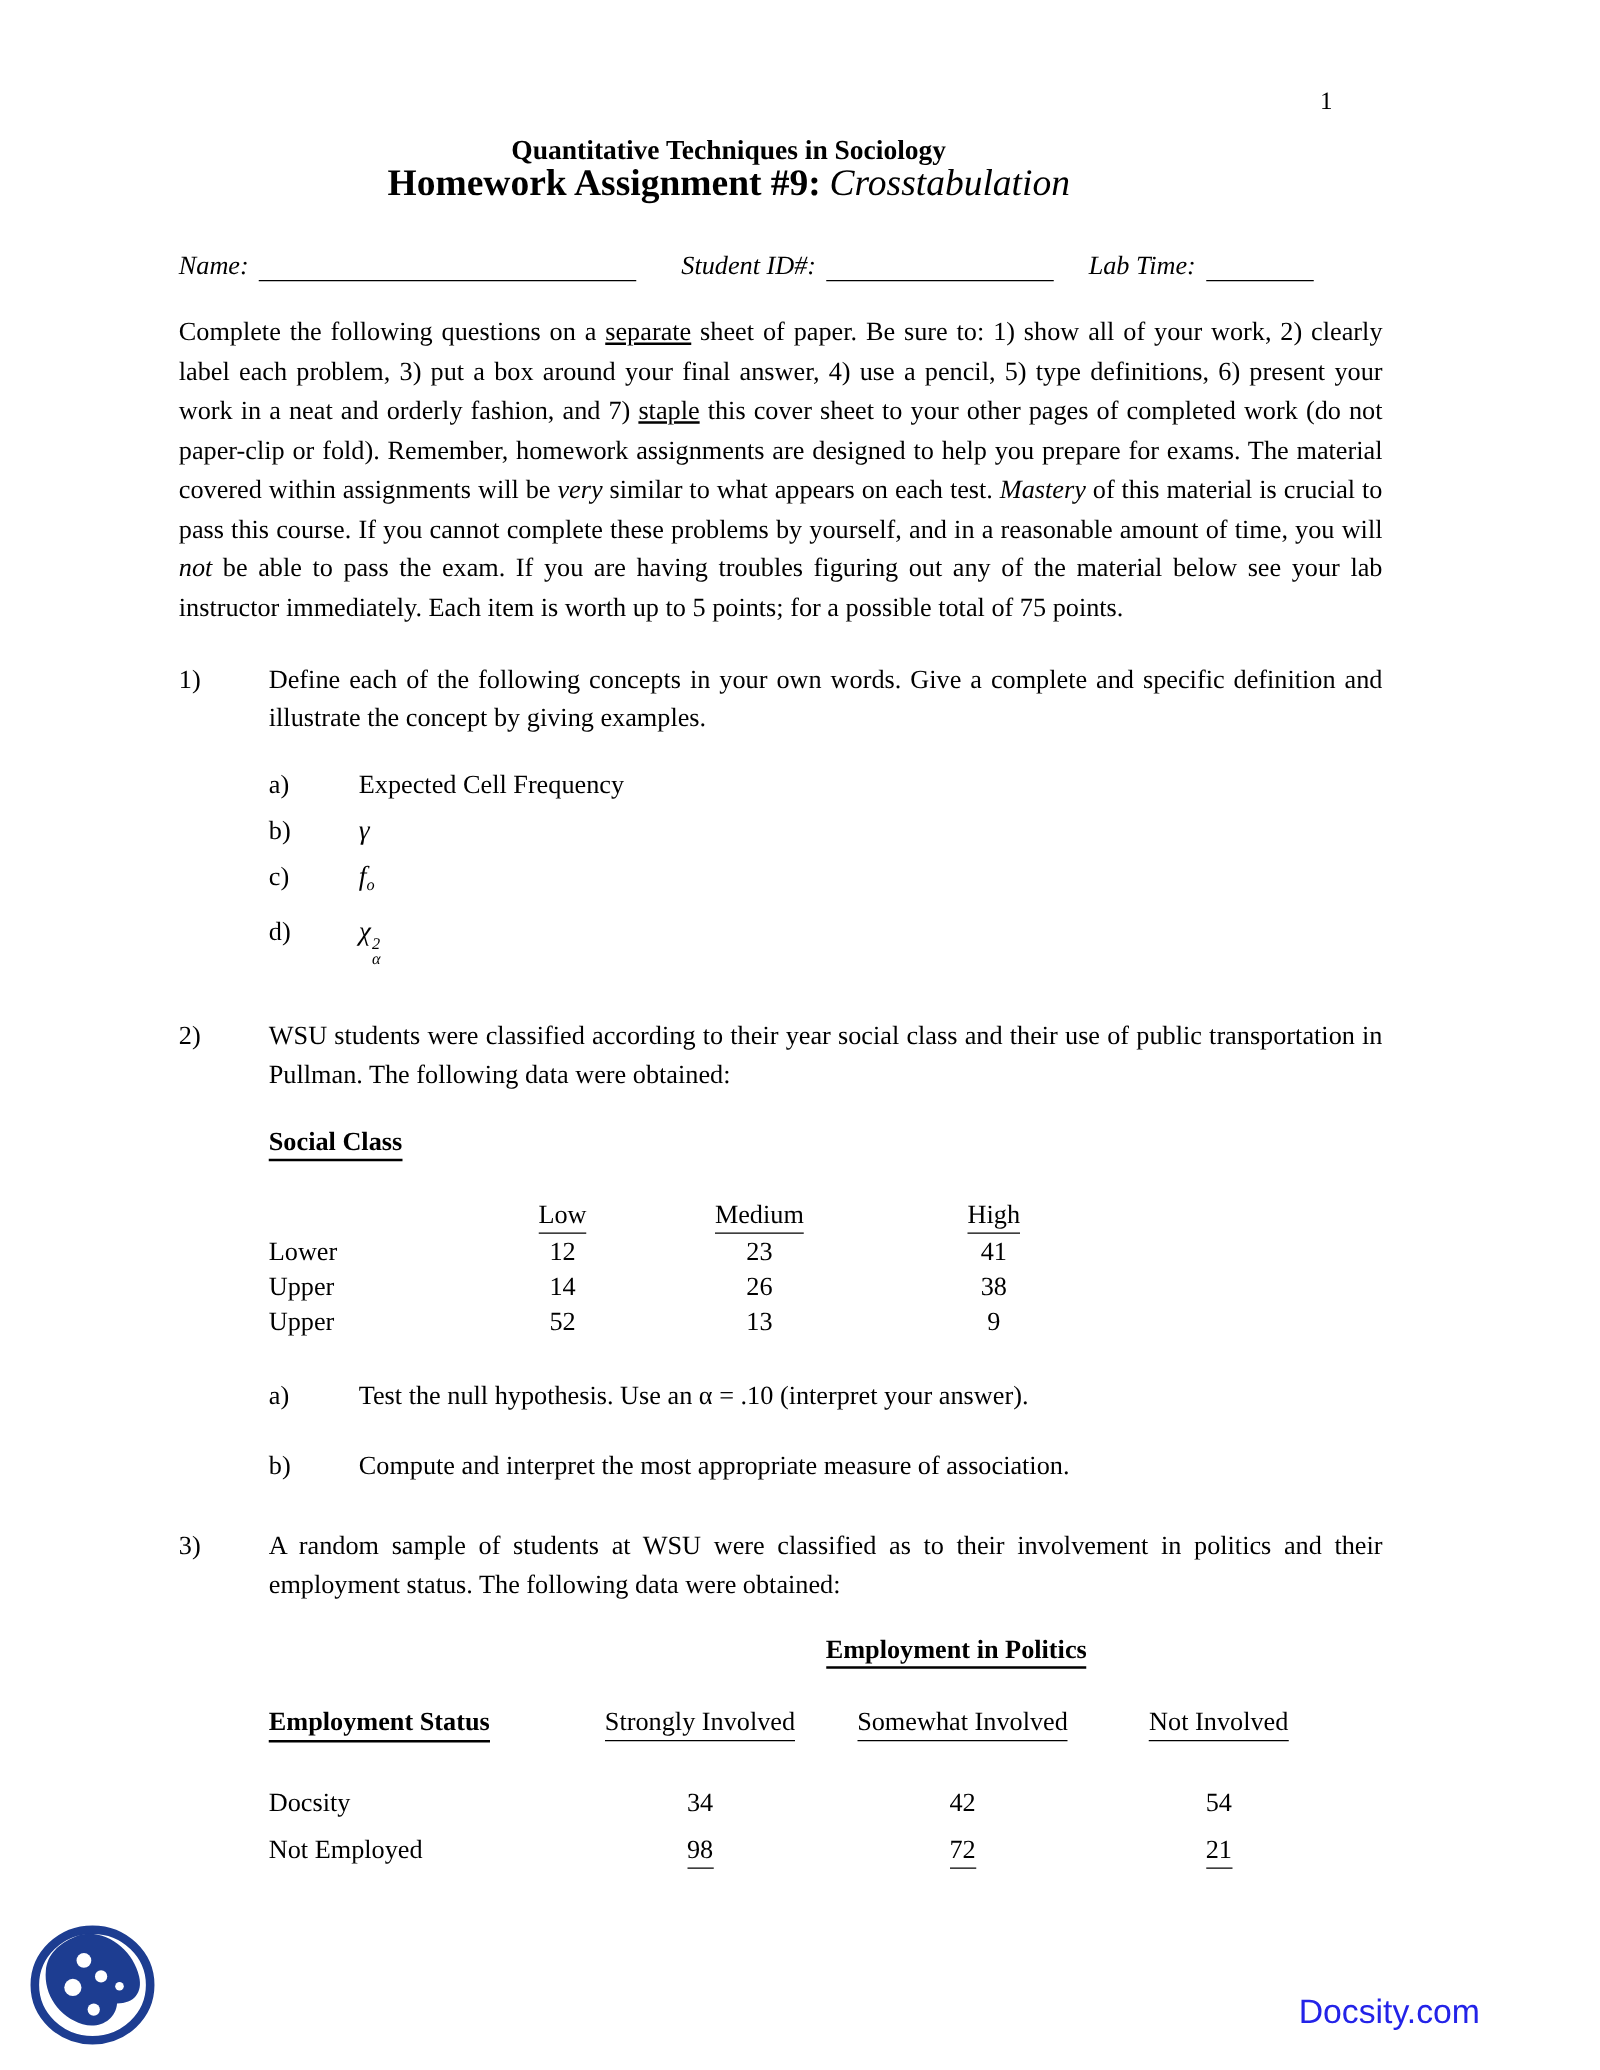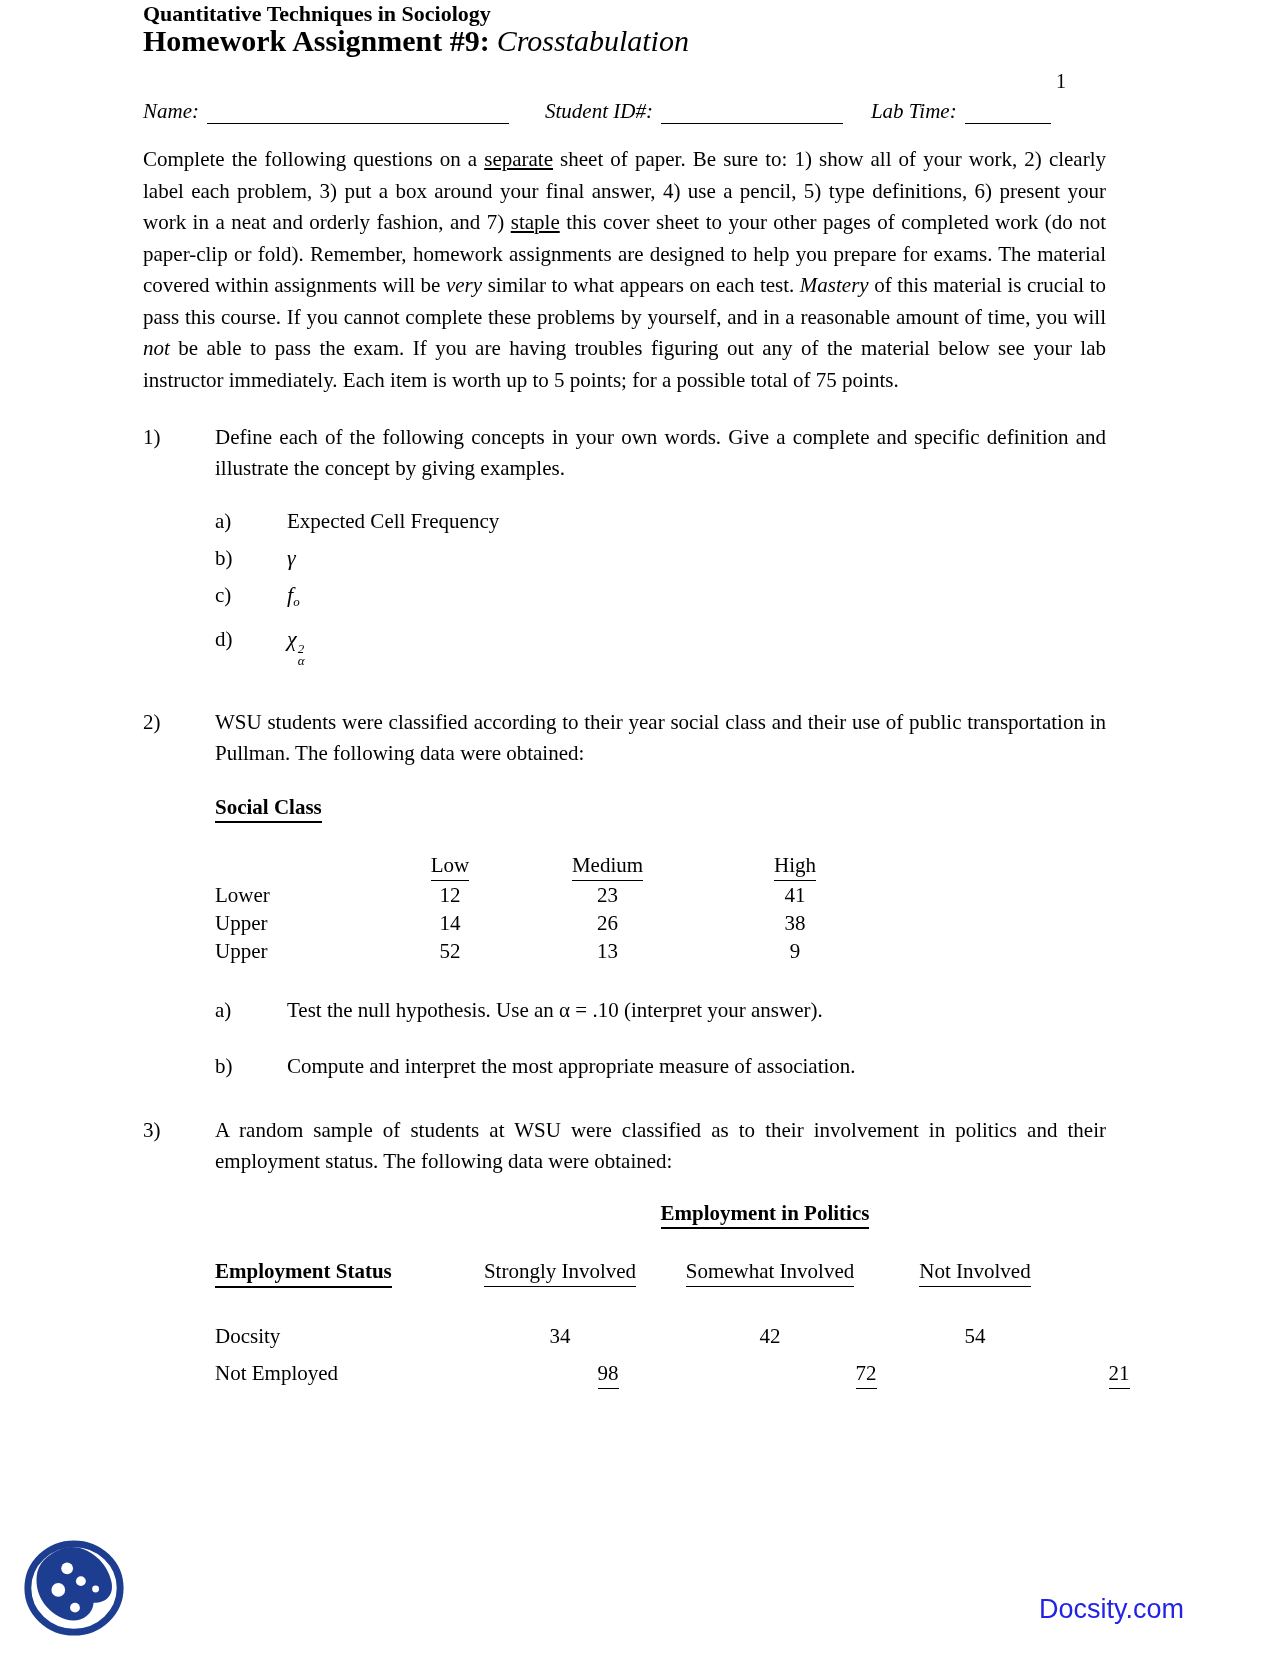--- a/index.html
+++ b/index.html
@@ -1,25 +1,25 @@
 <!DOCTYPE html>
 <html style="--logo-blue: #1d3d91; --link-blue: #2323e8;"><head>
 <meta charset="utf-8">
 <style>
   html,body{margin:0;padding:0;background:#fff;}
   .page{position:relative;width:1280px;height:1656px;background:#fff;overflow:hidden;
         font-family:"Liberation Serif",serif;color:#000;font-size:21px;}
   .page-number{position:absolute;left:1056px;top:70px;font-size:20px;}
   .content{position:absolute;left:143px;top:0;width:963px;}
-  .title-block{width:880px;text-align:left;line-height:27px;}
+  .title-block{width:880px;margin-top:106px;text-align:center;line-height:27px;}
   .title-line1{font-weight:bold;font-size:22px;}
   .title-line2{font-size:30px;}
   .title-bold{font-weight:bold;}
   .title-italic{font-style:italic;margin-left:7px;}
-  .name-row{display:flex;align-items:flex-end;margin-top:40px;font-style:italic;height:30px;}
+  .name-row{display:flex;margin-top:40px;font-style:italic;height:30px;}
   .blank{display:inline-block;border-bottom:1.6px solid #000;height:24px;}
   .blank-name{width:302px;margin-left:8px;}
   .lbl-sid{margin-left:36px;}
   .blank-sid{width:182px;margin-left:8px;}
   .lbl-lab{margin-left:28px;}
   .blank-lab{width:86px;margin-left:8px;}
   .intro{margin-top:20px;text-align:justify;line-height:31.5px;}
   .u{text-decoration:underline;}
   .i{font-style:italic;}
   .q{display:flex;line-height:31px;}
@@ -44,21 +44,21 @@
   .t2-cols{margin-top:28px;}
   .cell{display:block;}
   .cen{text-align:center;}
   .ulb{display:inline-block;font-weight:bold;border-bottom:2.5px solid #000;padding-bottom:1px;}
   .ulr{display:inline-block;border-bottom:1.5px solid #000;padding-bottom:1px;}
   .tbl3{margin-top:24px;}
   .t3-title{width:600px;margin-left:250px;text-align:center;}
   .t3-row{display:grid;grid-template-columns:250px 190px 230px 180px;line-height:28px;}
   .t3-heads{margin-top:28px;}
   .t3-data1{margin-top:34px;}
-  .t3-data2{margin-top:9px;gap:48px;}
+  .t3-data2{margin-top:9px;}
   
   .logo{position:absolute;left:20px;top:1538px;width:108px;height:100px;}
   .logo svg{width:108px;height:100px;}
   .ring{fill:#fff;stroke:var(--logo-blue,#1d3d91);stroke-width:7;}
   .blob{fill:var(--logo-blue,#1d3d91);}
   .dot{fill:#fff;}
   .brand{position:absolute;right:96px;top:1594px;font-family:"Liberation Sans",sans-serif;
          font-size:27px;color:var(--link-blue,#2323e8);text-decoration:none;cursor:pointer;}
 </style>
 </head>

